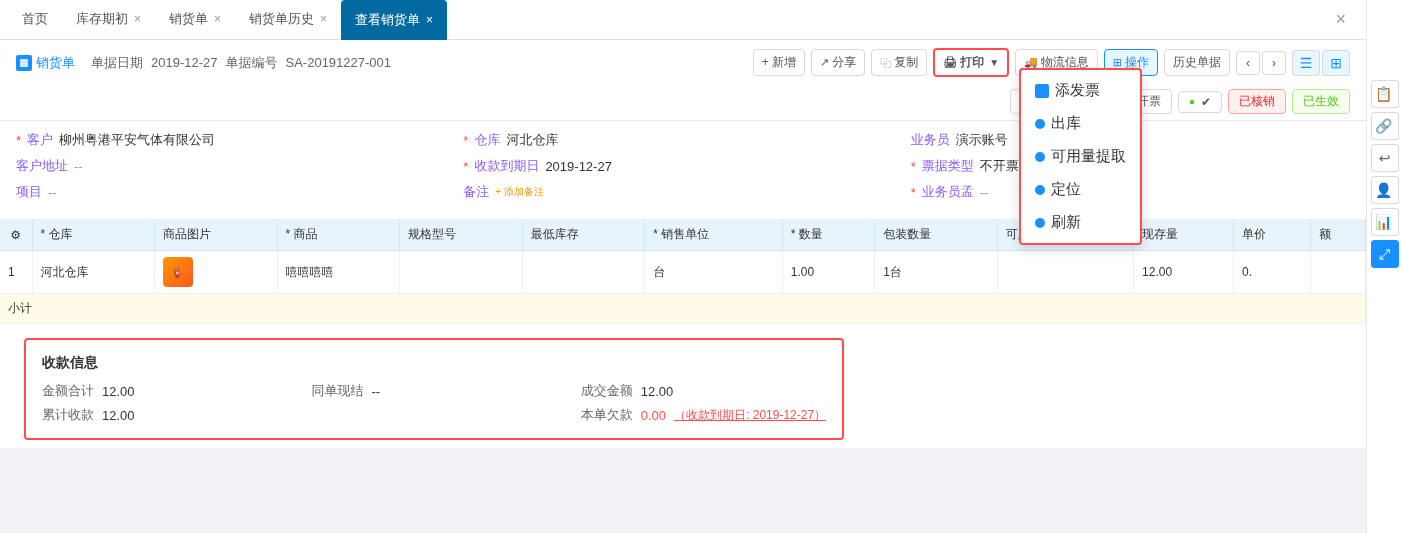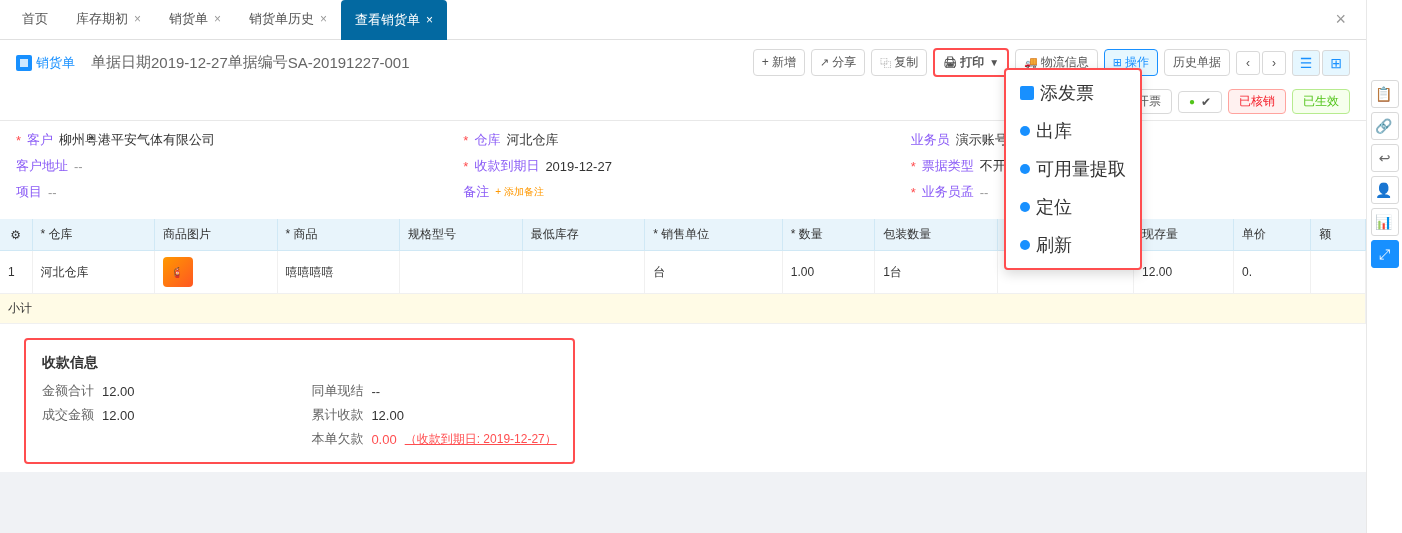--- a/index.html
+++ b/index.html
@@ -26,21 +26,21 @@
       background: #fff; padding: 8px 16px 0 16px;
       border-bottom: 1px solid #e8e8e8;
     }
     .doc-title-row {
       display: flex; align-items: center; justify-content: space-between;
       padding-bottom: 6px;
     }
     .doc-title-left { display: flex; align-items: center; gap: 16px; }
     .doc-type-tag { display: flex; align-items: center; gap: 4px; color: #1890ff; font-size: 13px; }
     .doc-type-icon { width: 16px; height: 16px; background: #1890ff; border-radius: 2px; display: inline-flex; align-items: center; justify-content: center; }
-    .doc-meta { display: flex; align-items: center; font-size: 15px; color: #333; }
+    .doc-meta { display: flex; align-items: center; gap: 8px; font-size: 13px; color: #333; }
     .doc-meta span { color: #666; }
     .doc-actions {
       display: flex; align-items: center; gap: 6px;
     }
     .action-btn {
       display: flex; align-items: center; gap: 3px; padding: 4px 8px;
       border: 1px solid #d9d9d9; border-radius: 4px; background: #fff;
       cursor: pointer; font-size: 12px; color: #555; white-space: nowrap;
     }
 
@@ -97,36 +97,36 @@
     .subtotal-row td { background: #fffbe6; font-weight: 500; }
     .product-img { width: 30px; height: 30px; background: linear-gradient(135deg, #ff9800, #ff5722); border-radius: 4px; display: flex; align-items: center; justify-content: center; color: #fff; font-size: 10px; }
 
     
     .payment-section {
       background: #fff; margin: 0; padding: 14px 16px;
       border: 2px solid #ff4d4f; border-radius: 4px;
       display: inline-block; min-width: 520px; margin-left: 12px; margin-top: 8px;
     }
     .payment-title { font-size: 14px; font-weight: bold; margin-bottom: 10px; color: #333; }
-    .payment-grid { display: grid; grid-template-columns: 1fr 1fr; gap: 6px 24px; }
+    .payment-grid { display: grid; grid-template-columns: 1fr 1fr 1fr; gap: 6px 24px; }
     .payment-row { display: flex; align-items: center; gap: 8px; }
     .payment-label { color: #666; font-size: 13px; white-space: nowrap; }
     .payment-value { color: #333; font-size: 13px; }
     .payment-value.red { color: #ff4d4f; }
 
     
     .dropdown-menu {
       position: absolute; top: 68px; right: 260px; z-index: 1000;
       background: #fff; border: 2px solid #ff4d4f; border-radius: 4px;
       box-shadow: 0 4px 12px rgba(0,0,0,0.15); min-width: 110px;
       padding: 4px 0;
     }
     .dropdown-item {
       display: flex; align-items: center; gap: 6px; padding: 7px 14px;
-      cursor: pointer; font-size: 18px; color: #333;
+      cursor: pointer; font-size: 15px; color: #333;
     }
     .dropdown-item .icon-sq { width: 14px; height: 14px; background: #1890ff; border-radius: 2px; display: inline-block; }
     .dropdown-item .icon-circle { width: 10px; height: 10px; border-radius: 50%; background: #1890ff; display: inline-block; }
 
     
     .right-sidebar {
       position: fixed; right: 0; top: 0; bottom: 0; width: 36px;
       background: #fff; border-left: 1px solid #e8e8e8;
       display: flex; flex-direction: column; align-items: center; gap: 4px;
       padding-top: 80px; z-index: 100;

